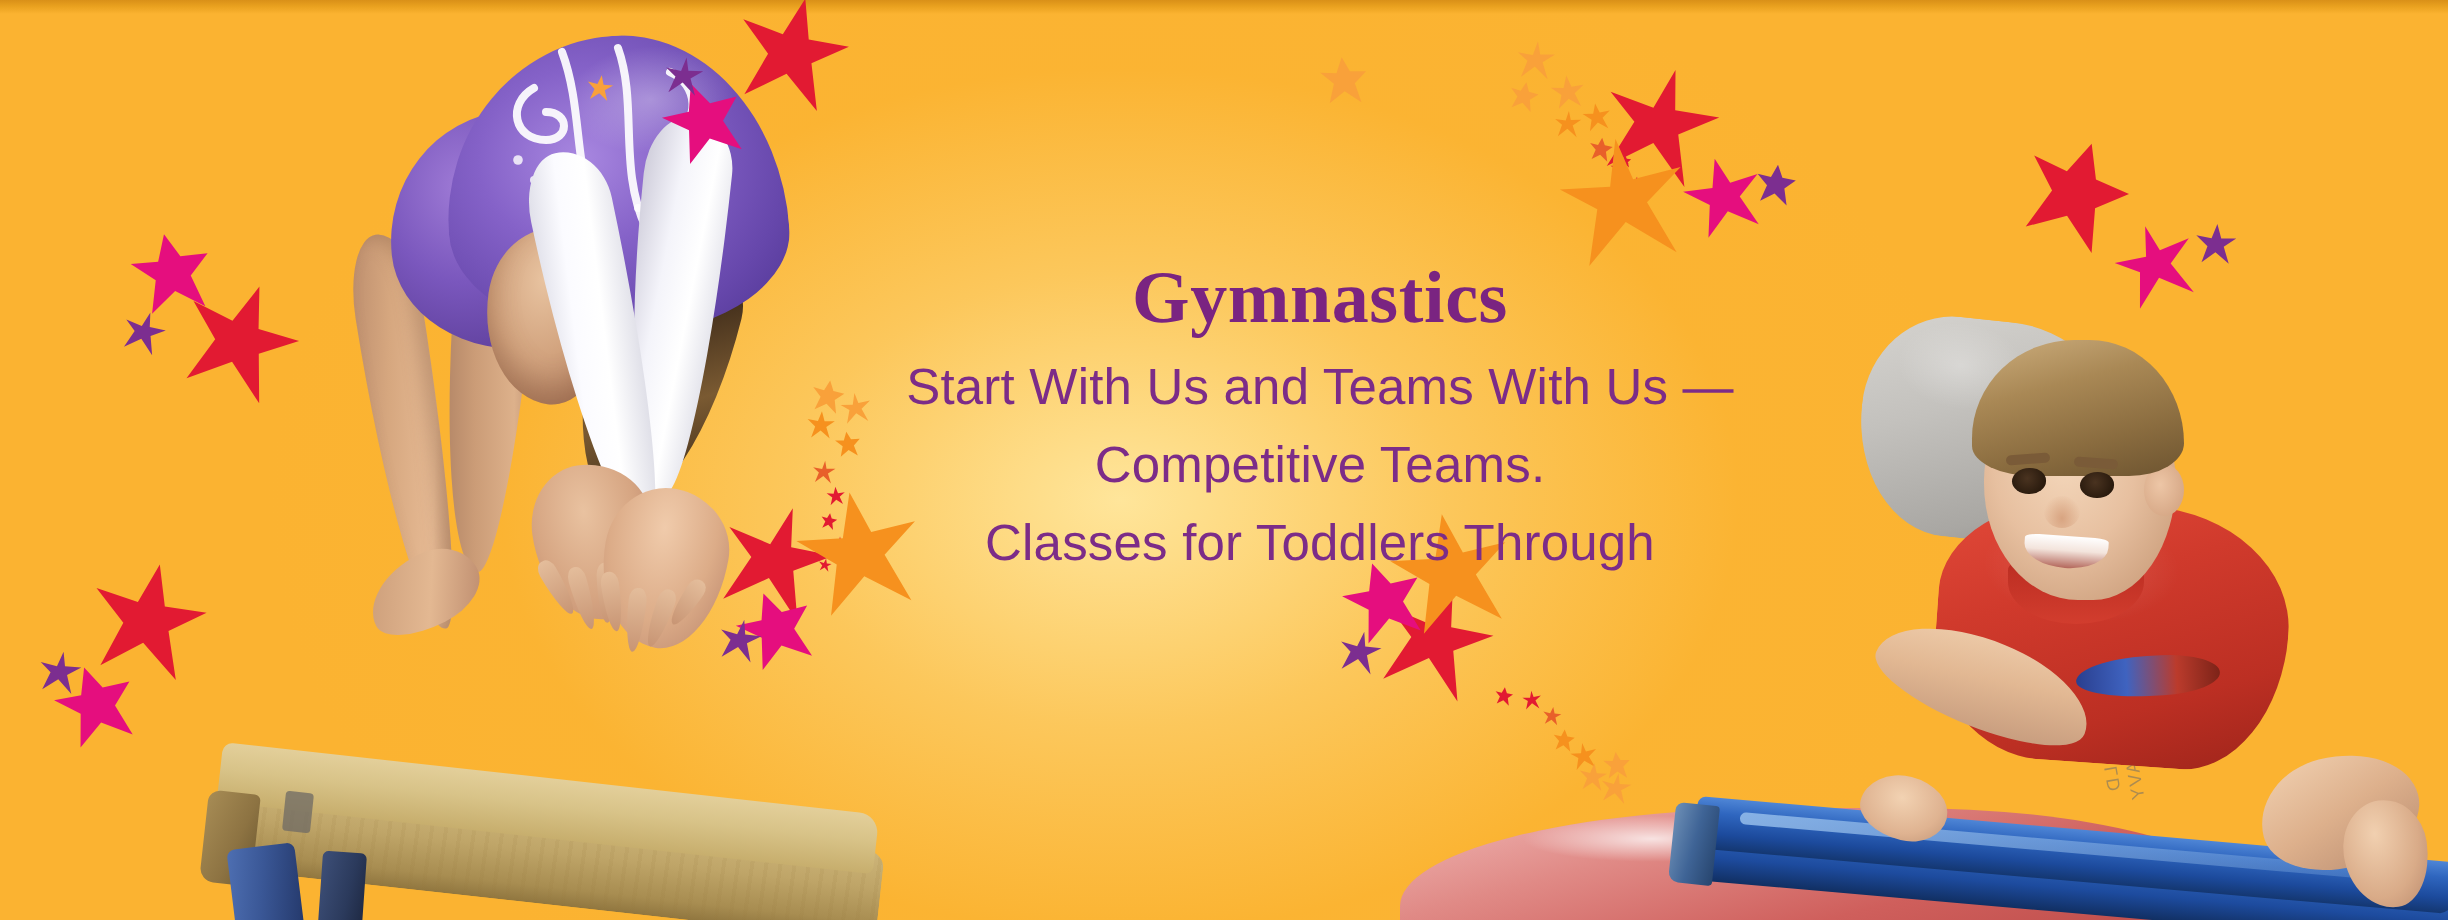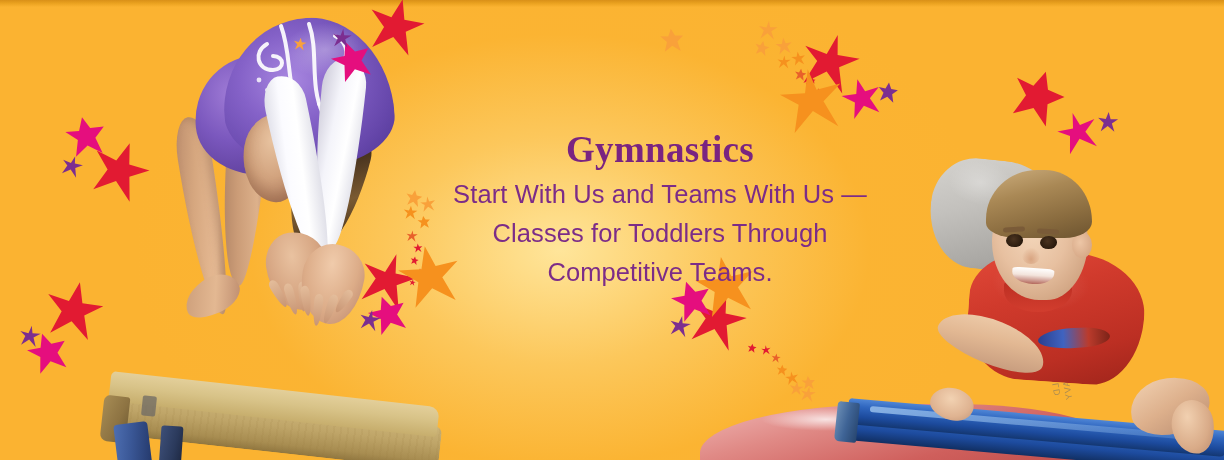--- a/index.html
+++ b/index.html
@@ -751,18 +751,18 @@
             <path d="M50 3 L59 34 L96 30 L67 52 L84 91 L49 64 L17 92 L29 52 L3 34 L41 37 Z" fill="#7C2E90"></path>
           </svg>
         </span>
       </div>
     </div>
 
   <div id="headline-block">
     <div id="headline-title">Gymnastics</div>
     <div id="headline-sub">
       <span>Start With Us and Teams With Us —</span>
+      <span>Competitive Teams.</span>
       <span>Classes for Toddlers Through</span>
-      <span>Competitive Teams.</span>
     </div>
   </div>
 
 </div>
 
 </body></html>

